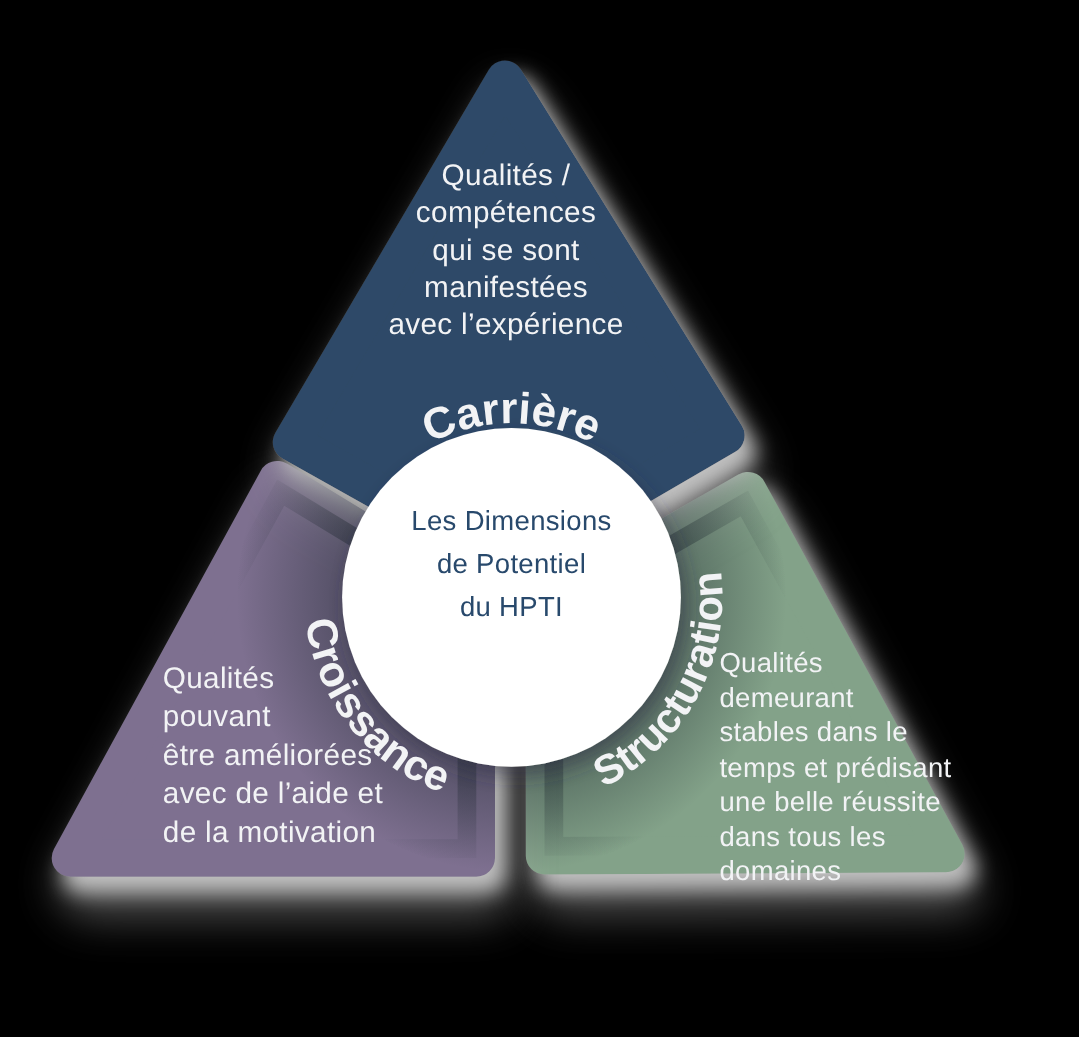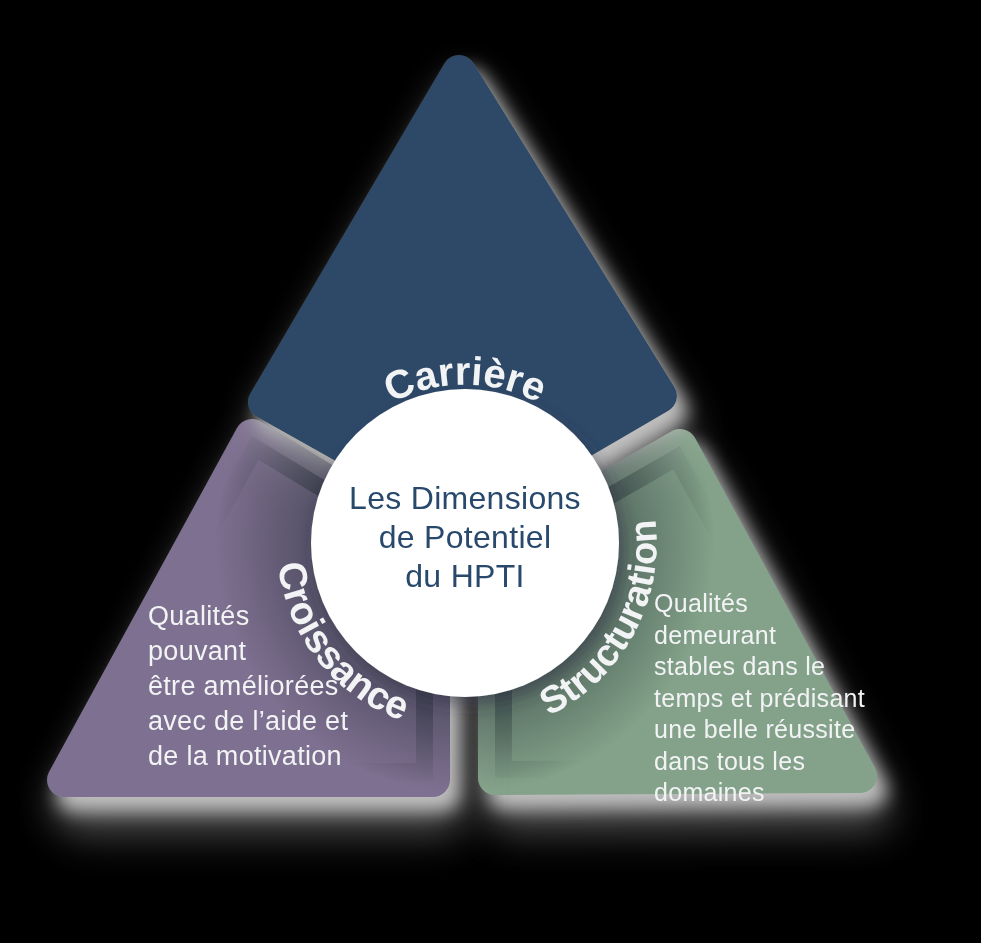--- a/index.html
+++ b/index.html
@@ -5,21 +5,21 @@
   html,body{margin:0;padding:0;background:#000;}
   #canvas{position:relative;width:981px;height:943px;background:#000000;overflow:hidden;
           font-family:"Liberation Sans",sans-serif;}
   #canvas svg{position:absolute;left:0;top:0;}
   .para{position:absolute;white-space:pre-line;color:#f2f3f5;font-weight:400;
         letter-spacing:.3px;pointer-events:none;}
   .para.center{text-align:center;}
   #desc-carriere{left:290px;top:142px;width:340px;font-size:27px;line-height:34px;}
   #desc-croissance{left:148px;top:599px;width:280px;font-size:27px;line-height:35px;}
   #desc-structuration{left:654px;top:588px;width:250px;font-size:25px;line-height:31.5px;}
-  #center-title{left:330px;top:479px;width:270px;font-size:32px;line-height:39px;
+  #center-title{left:330px;top:455px;width:270px;font-size:25px;line-height:39px;
                 color:#28496c;text-align:center;font-weight:400;}
   .curved-label{fill:#f2f3f5;font-family:"Liberation Sans",sans-serif;font-weight:600;}
   .lbl-carriere{font-size:40px;}
   .lbl-croissance{font-size:39px;}
   .lbl-structuration{font-size:38px;}
 </style>
 </head>
 <body>
 
 <div id="canvas">
@@ -60,20 +60,25 @@
       <textPath href="#arcCarriere" startOffset="50%">Carrière</textPath>
     </text>
     <text class="curved-label lbl-croissance" text-anchor="middle">
       <textPath href="#arcCroissance" startOffset="50%">Croissance</textPath>
     </text>
     <text class="curved-label lbl-structuration" text-anchor="middle">
       <textPath href="#arcStructuration" startOffset="50%">Structuration</textPath>
     </text>
   </svg>
 
+  <div class="para center" id="desc-carriere">Qualités /
+compétences
+qui se sont
+manifestées
+avec l’expérience</div>
 
   <div class="para" id="desc-croissance">Qualités
 pouvant
 être améliorées
 avec de l’aide et
 de la motivation</div>
 
   <div class="para" id="desc-structuration">Qualités
 demeurant
 stables dans le

